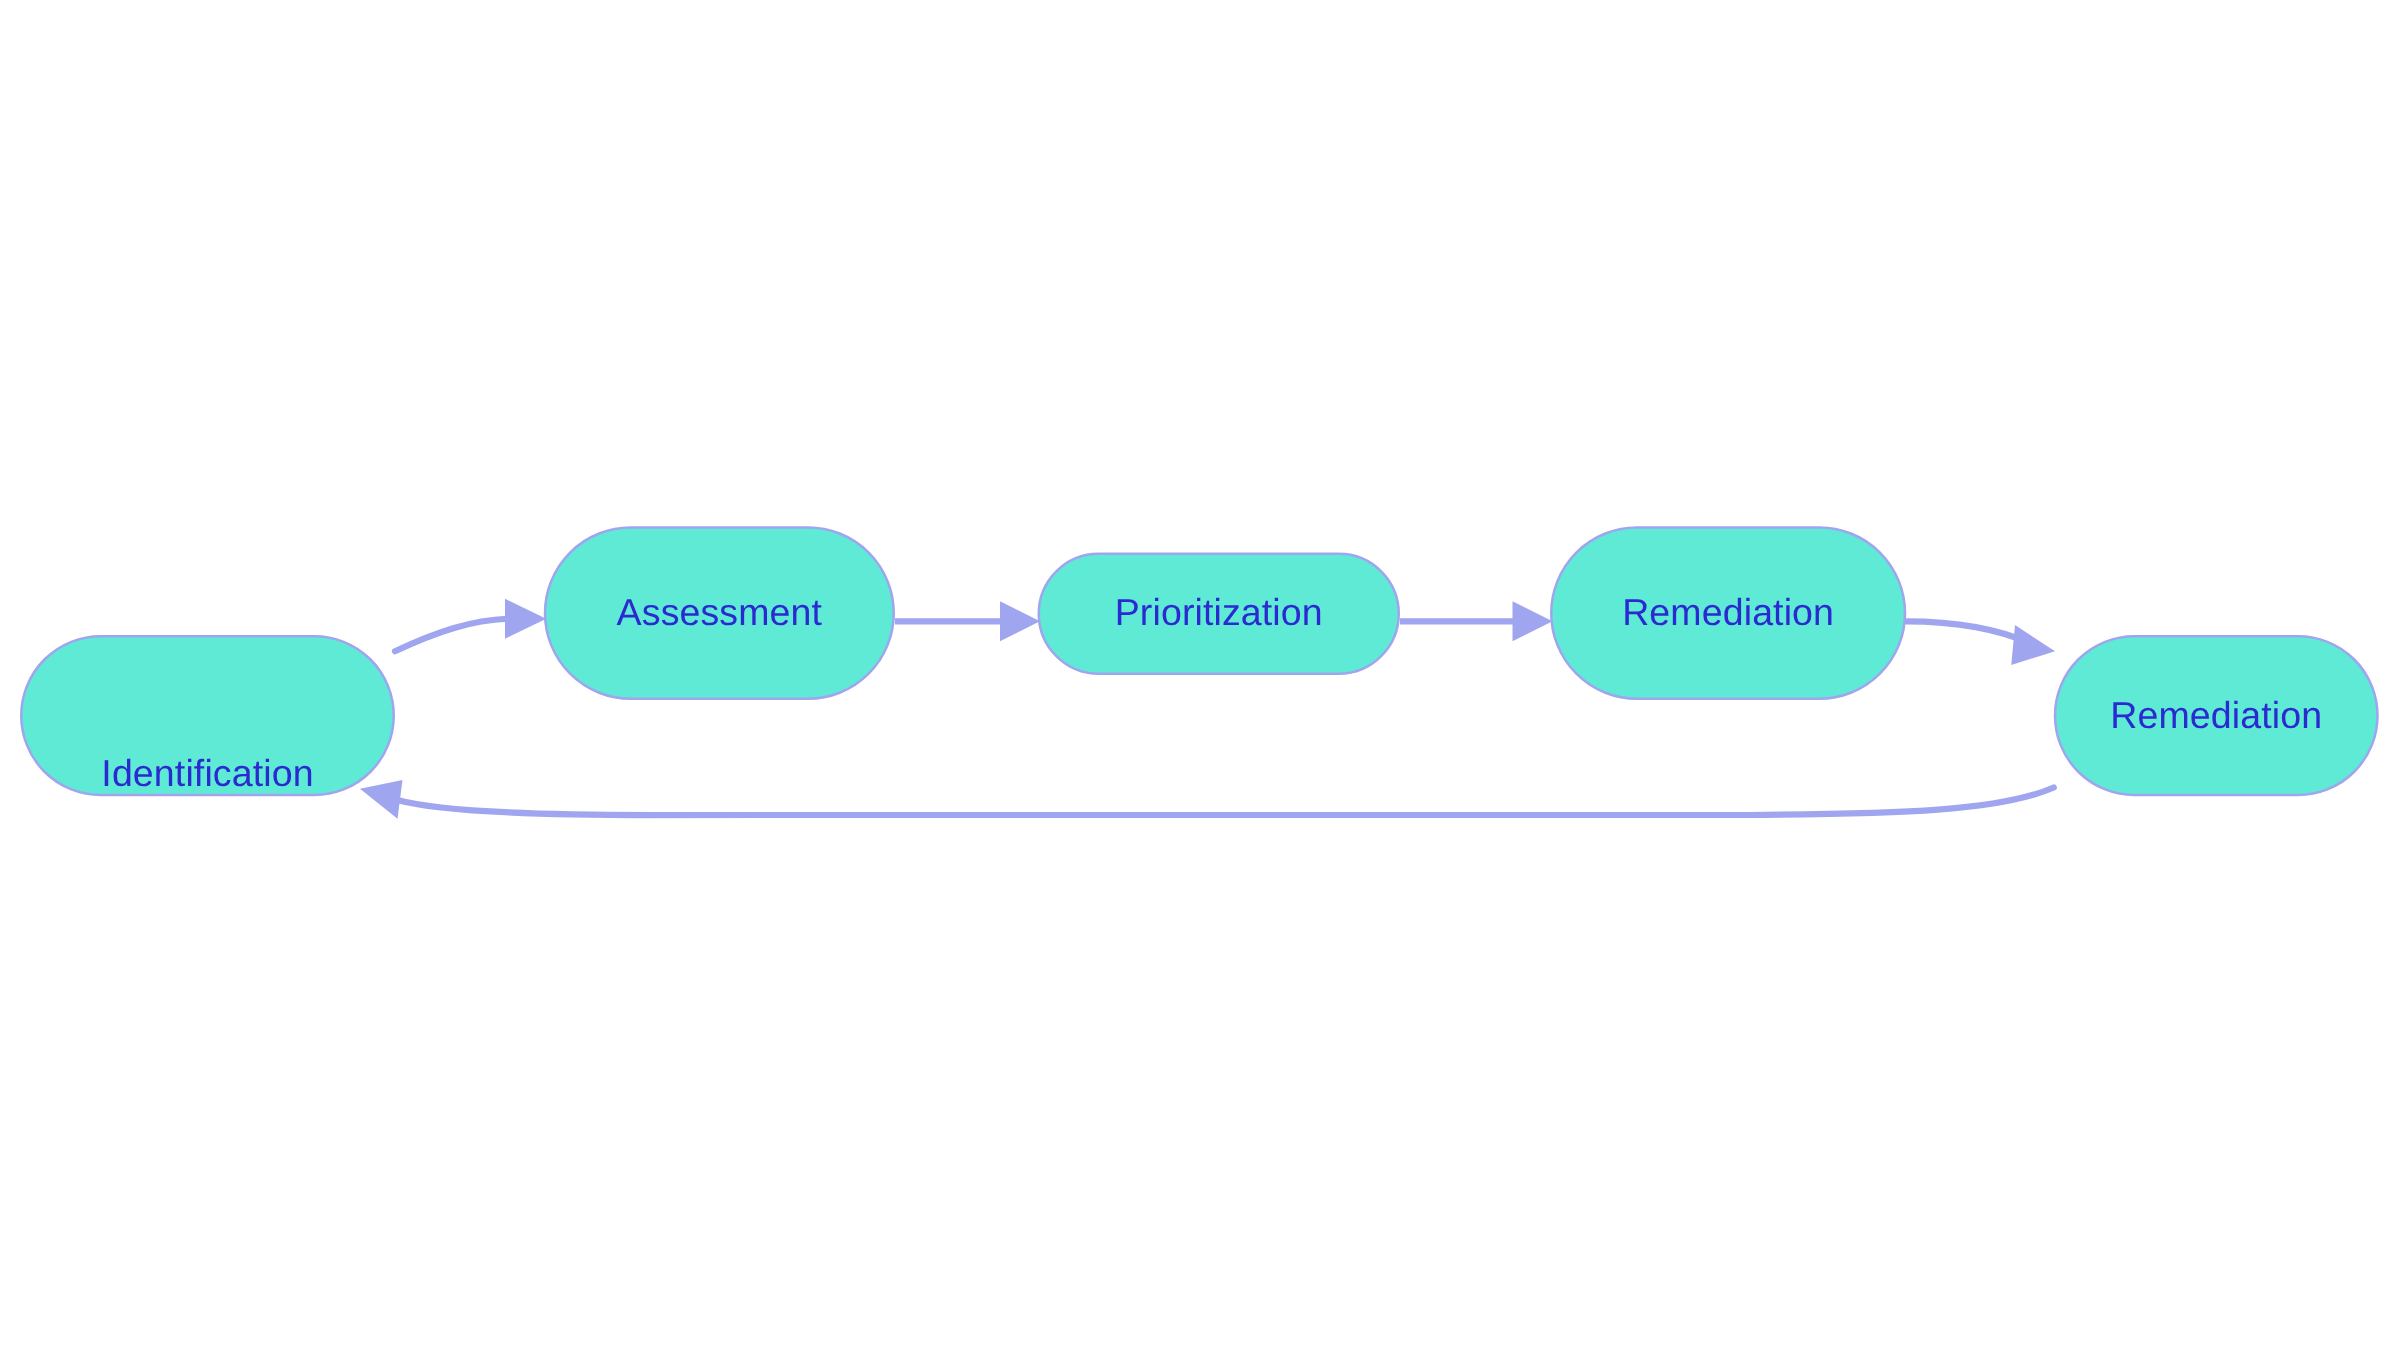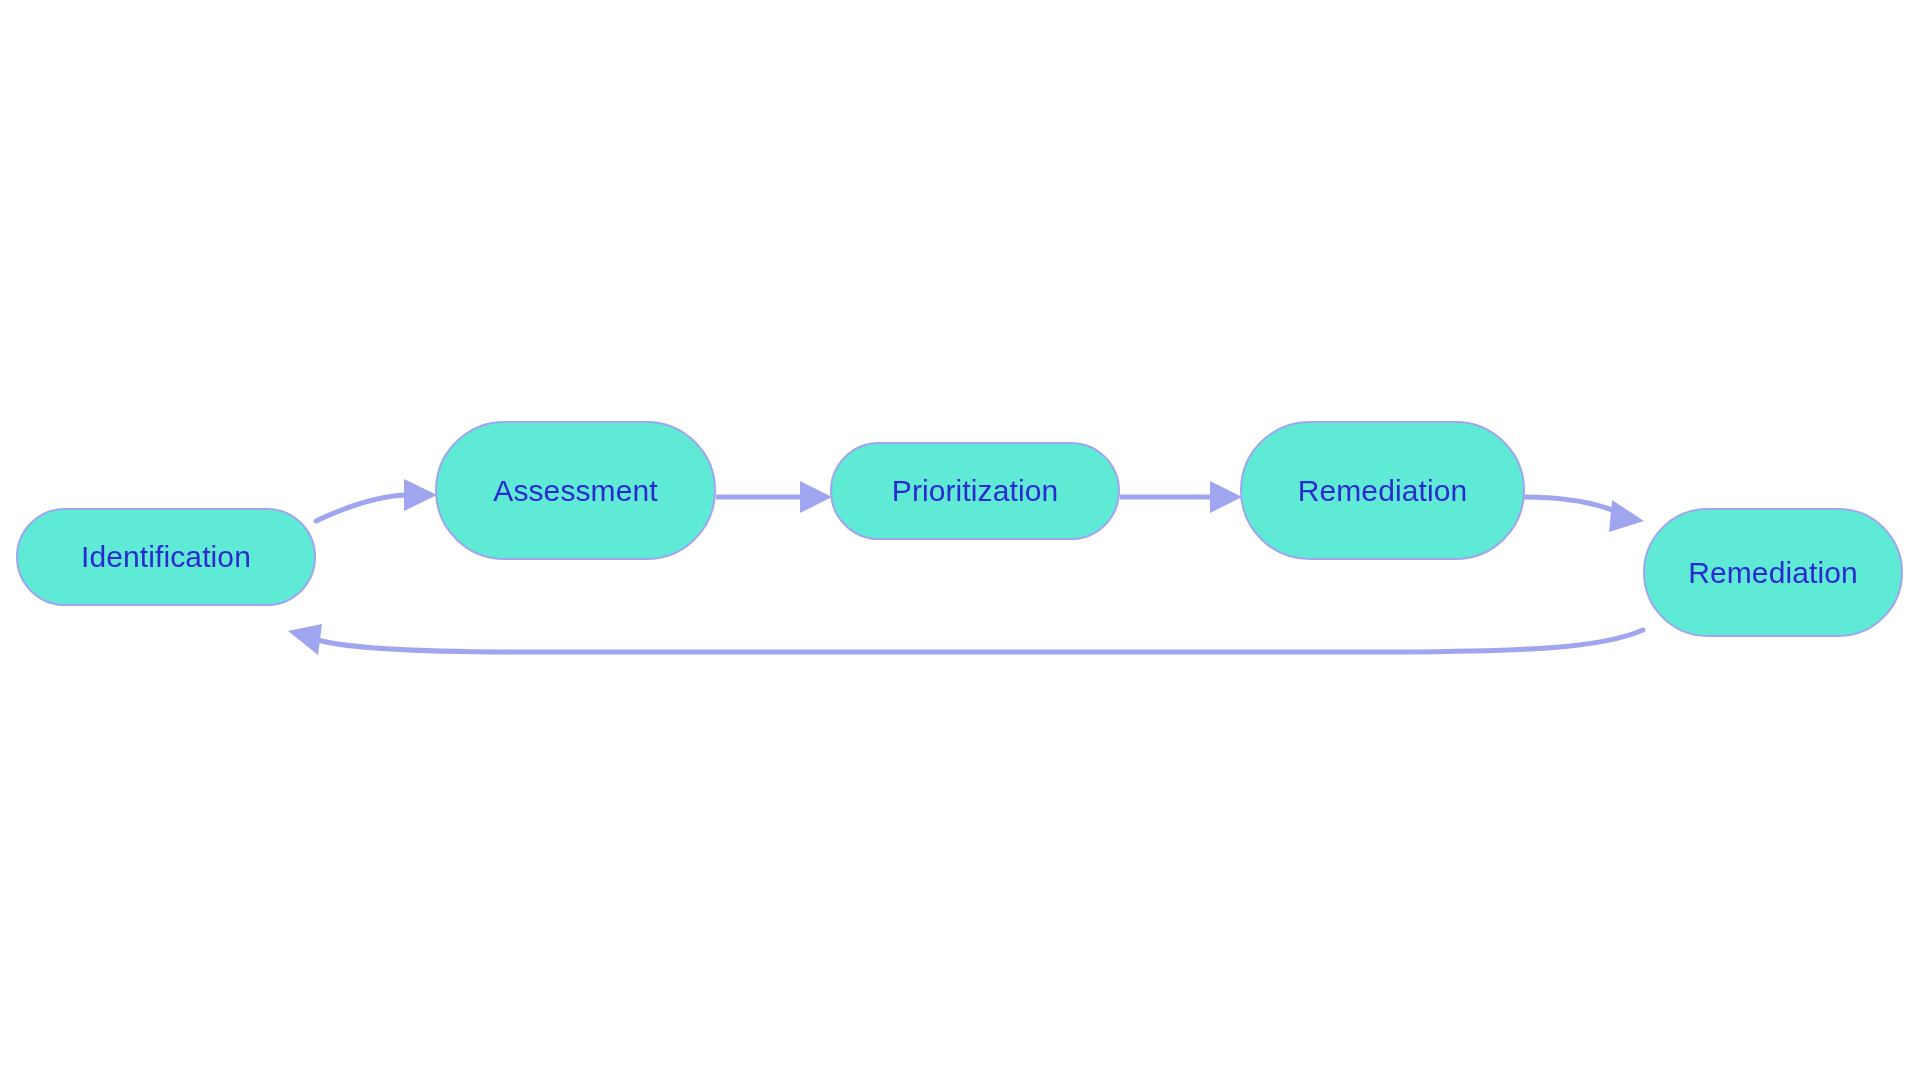--- a/index.html
+++ b/index.html
@@ -74,21 +74,21 @@
       <path d="M 1525 497 C 1566 497, 1600 504, 1622 514" fill="none" stroke="#9fa5ee" stroke-width="5" stroke-linecap="round"></path>
       <polygon points="1612,500 1644,521 1609,532" fill="#9fa5ee"></polygon>
     </g>
 
     <g>
       <path d="M 1643 630 C 1600 649, 1520 651, 1400 652 L 520 652 C 420 652, 350 649, 318 640" fill="none" stroke="#9fa5ee" stroke-width="5" stroke-linecap="round"></path>
       <polygon points="322,624 288,631 318,655" fill="#9fa5ee"></polygon>
     </g>
   </svg>
 
-  <div class="flow-node" style="left:16px; top:508px; width:300px; height:98px;">
+  <div class="flow-node" style="left:16px; top:508px; width:300px; height:129px;align-items:flex-end;">
     <span class="flow-node-label">Identification</span>
   </div>
 
   <div class="flow-node" style="left:435px; top:421px; width:281px; height:139px;">
     <span class="flow-node-label">Assessment</span>
   </div>
 
   <div class="flow-node" style="left:830px; top:442px; width:290px; height:98px;">
     <span class="flow-node-label">Prioritization</span>
   </div>

